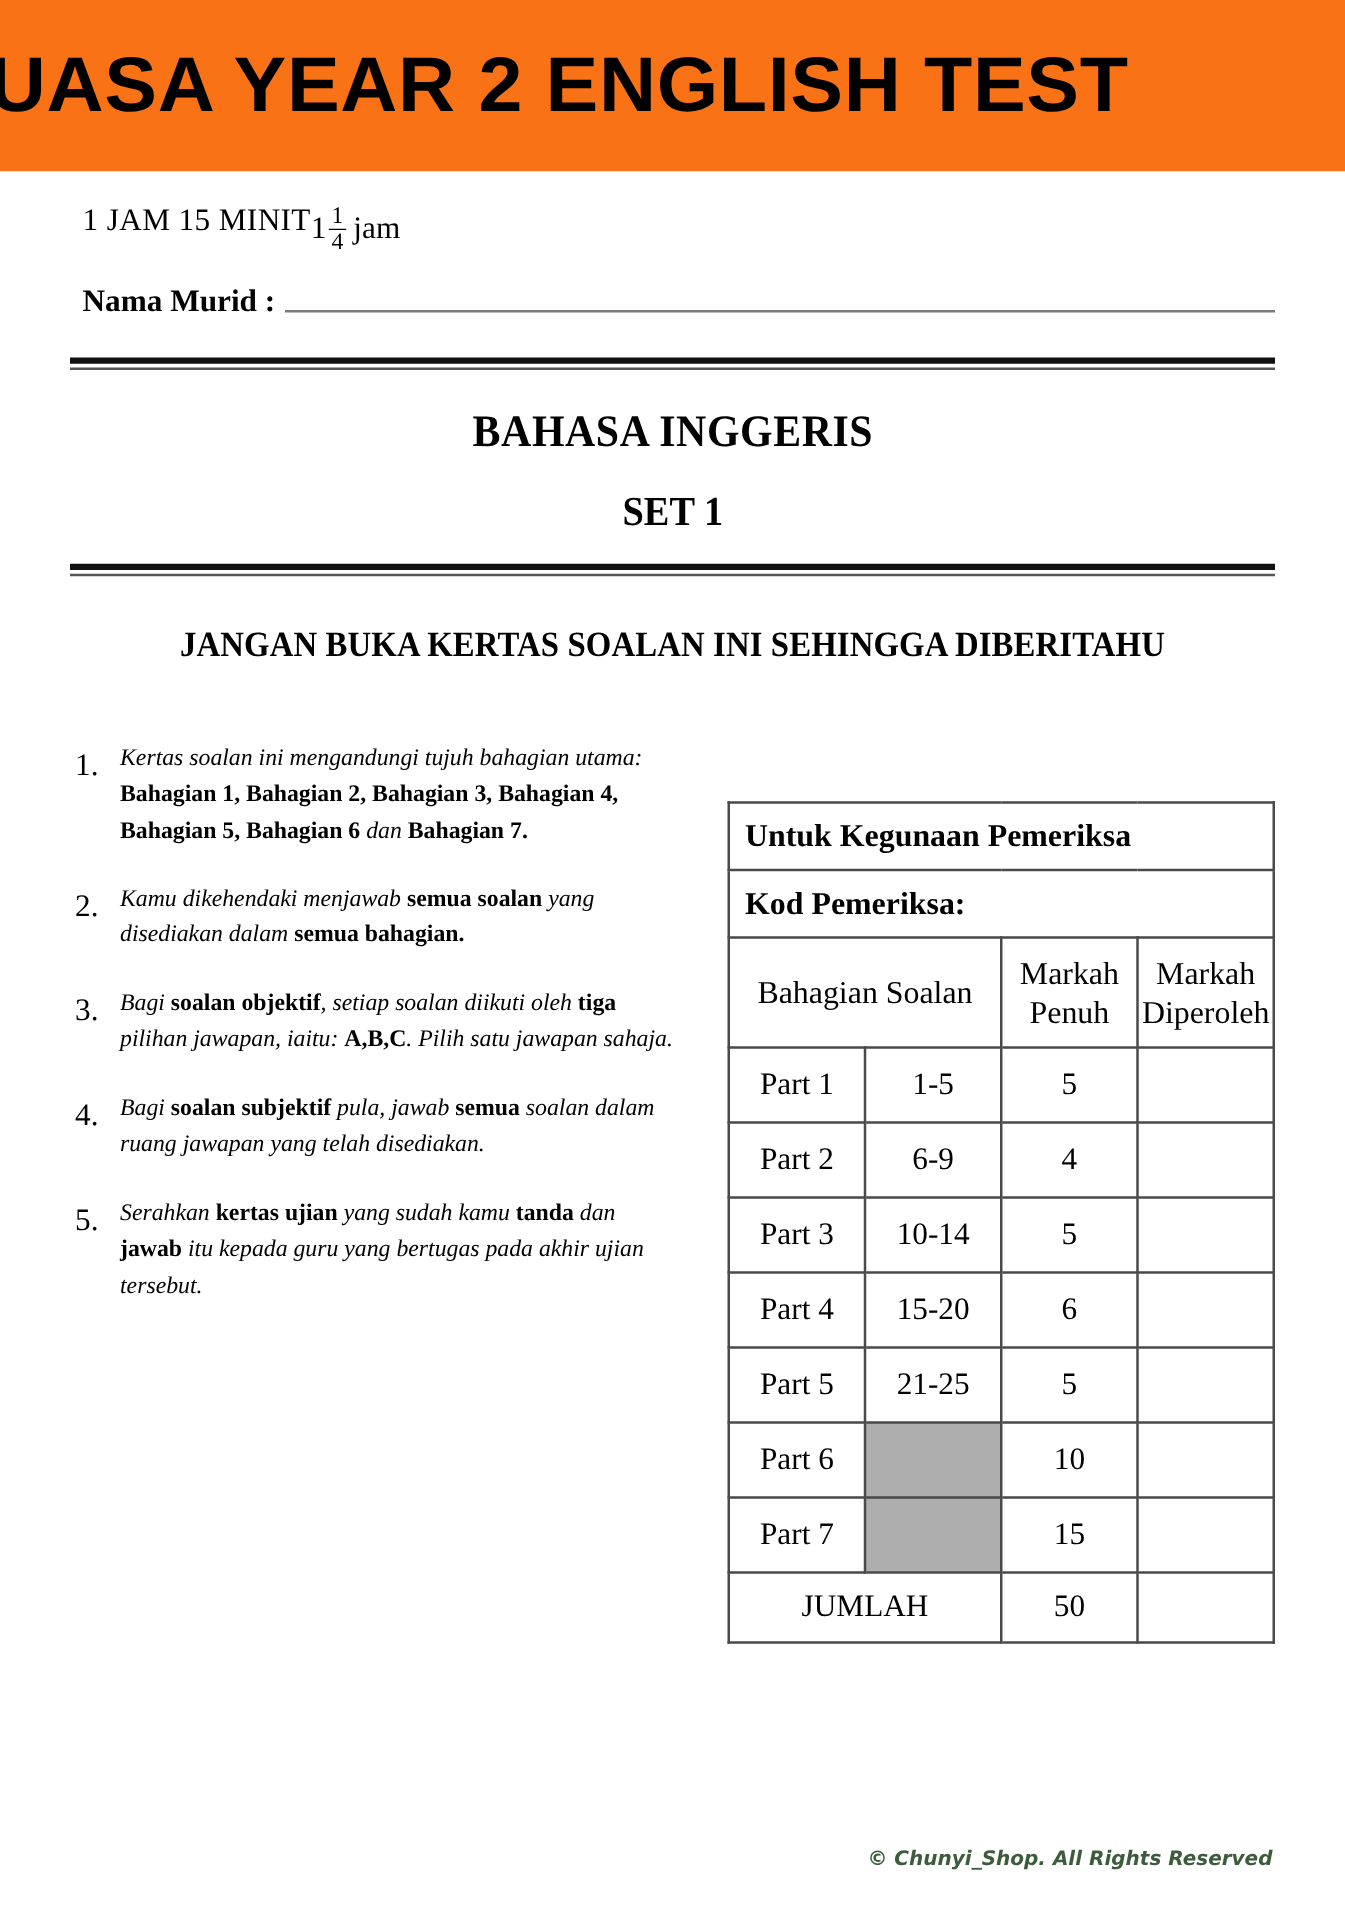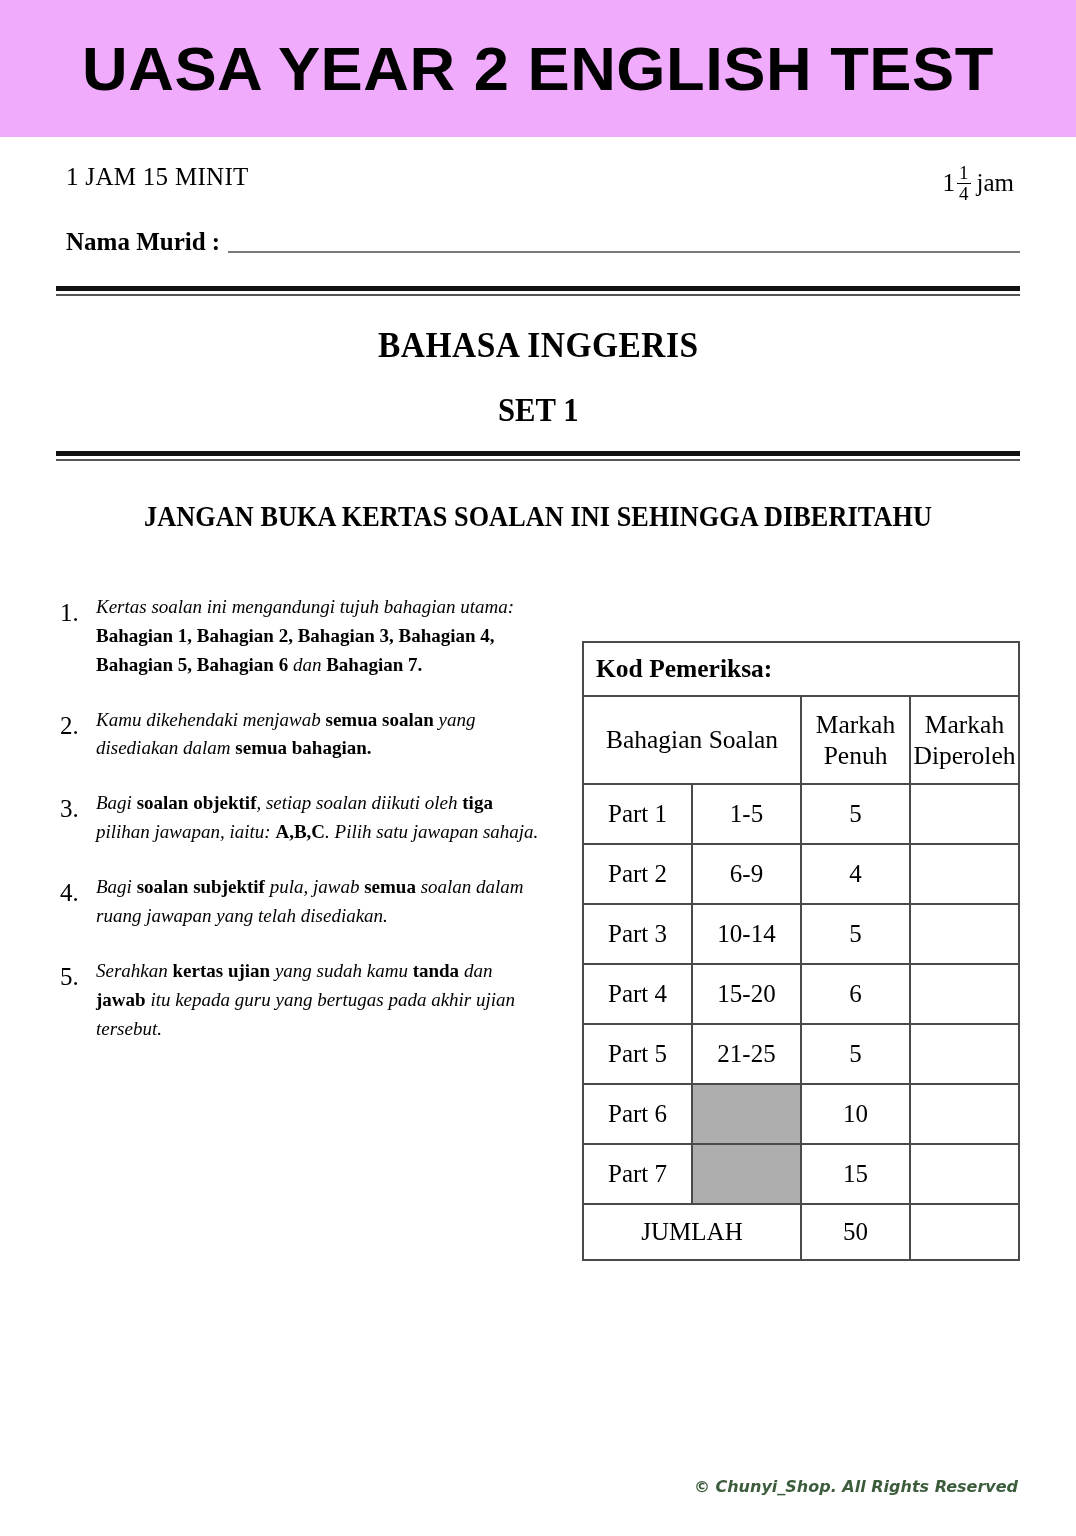--- a/index.html
+++ b/index.html
@@ -13,24 +13,23 @@
     position: relative;
     font-family: "Liberation Serif", serif;
     color: #000000;
     overflow: hidden;
   }
 
   
   .banner {
     width: 100%;
     height: 137px;
-    background: #f0abfc;
+    background: #f97316;
     display: flex;
     align-items: center;
-    justify-content: center;
     box-sizing: border-box;
   }
   .banner-title {
     font-family: "Liberation Sans", sans-serif;
     font-weight: bold;
     font-size: 62px;
     letter-spacing: 0.5px;
     line-height: 1;
     color: #000;
     transform: scaleX(1.02);
@@ -38,25 +37,23 @@
   }
 
   
   .page {
     padding: 0 56px;
     box-sizing: border-box;
   }
 
   .duration-row {
     display: flex;
-    justify-content: space-between;
     align-items: flex-start;
     margin-top: 26px;
     padding: 0 6px 0 10px;
-    gap: 26px;
   }
   .duration-left {
     font-size: 25px;
     letter-spacing: 0.3px;
   }
   .duration-right {
     font-size: 25px;
     display: flex;
     align-items: center;
     gap: 6px;
@@ -77,21 +74,21 @@
   .frac .num { padding: 0 2px; }
   .frac .den { padding: 0 2px; border-top: 1.6px solid #000; }
 
   
   .fields {
     margin-top: 24px;
     padding-left: 10px;
   }
   .field-row {
     display: flex;
-    align-items: center;
+    align-items: flex-start;
     font-size: 25px;
     margin-bottom: 4px;
   }
   .field-label {
     font-weight: bold;
     white-space: nowrap;
   }
   .field-line {
     flex: 1;
     border-bottom: 2.5px solid #7a7a7a;
@@ -296,20 +293,23 @@
       <div class="ins-item">
         <span class="ins-num">5.</span>
         <span class="ins-text"><i>Serahkan</i> <b>kertas ujian</b> <i>yang sudah kamu</i> <b>tanda</b> <i>dan</i> <b>jawab</b> <i>itu kepada guru yang bertugas pada akhir ujian tersebut.</i></span>
       </div>
     </div>
 
     <div class="table-wrap">
       <table class="marks">
         <tbody>
           <tr>
+            <td class="hdr-span" colspan="4">Untuk Kegunaan Pemeriksa</td>
+          </tr>
+          <tr>
             <td class="hdr-span" colspan="4">Kod Pemeriksa:</td>
           </tr>
           <tr>
             <td class="col-head" colspan="2">Bahagian Soalan</td>
             <td class="col-head">
               <span>Markah</span><br>
               <span>Penuh</span>
             </td>
             <td class="col-head">
               <span>Markah</span><br>

